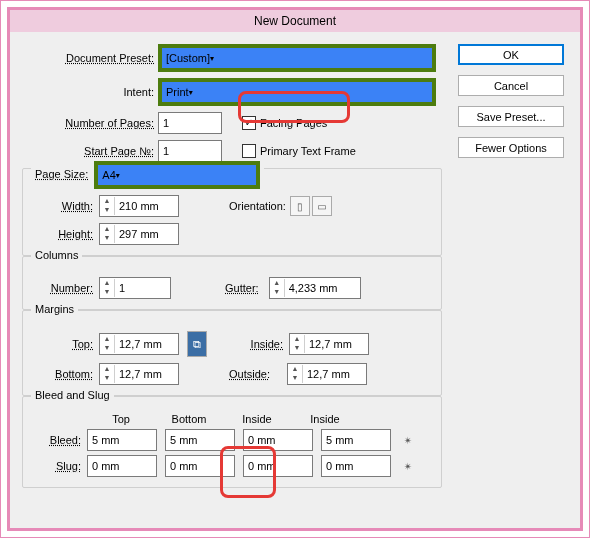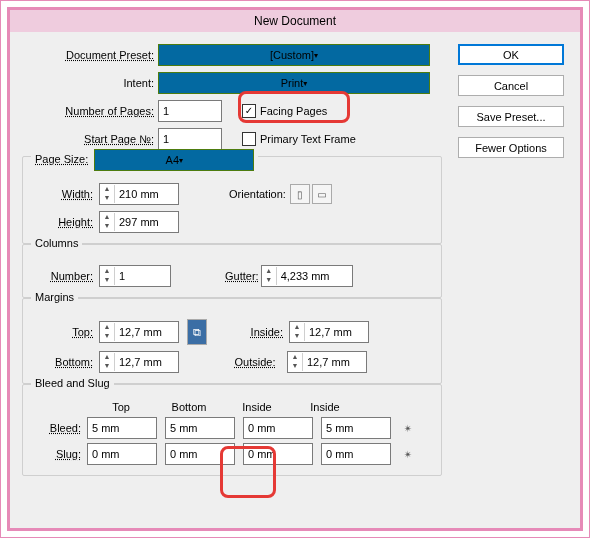--- a/index.html
+++ b/index.html
@@ -7,21 +7,21 @@
 .outer{position:absolute;inset:6px;border:3px solid #e68ab8}
 .titlebar{height:32px;background:#efccde;line-height:22px;text-align:center;font-size:12px}
 .content{position:absolute;top:22px;left:0;right:0;bottom:0;background:#efefef}
 .rightcol{position:absolute;right:16px;top:12px;width:106px}
 .btn{display:block;width:100%;height:21px;margin-bottom:10px;background:#fff;border:1px solid #adadad;font-size:11px;cursor:pointer}
 .btn.primary{border:2px solid #0078d7}
 .leftcol{position:absolute;left:12px;top:12px;width:420px}
 .row{display:flex;align-items:center;margin-bottom:6px}
 .lbl{width:132px;text-align:right;padding-right:4px}
 .lbl-short{width:60px;text-align:right;padding-right:6px}
-.sel{height:20px;border:1px solid #4d7c0f;background:#0369a1;display:flex;align-items:center;justify-content:center;padding:0 4px}
+.sel{height:20px;border:4px solid #4d7c0f;background:#3b82f6;display:flex;align-items:center;justify-content:flex-start;padding:0 4px}
 .sel .arrow{font-size:8px}
 .num{height:20px;border:1px solid #7a7a7a;background:#fff;display:flex;align-items:center}
 .num .spin{width:14px;display:flex;flex-direction:column;border-right:1px solid #cfcfcf}
 .num .spin span{height:9px;line-height:8px;text-align:center;font-size:7px;color:#555}
 .num .val{padding:0 4px}
 .txt{height:20px;border:1px solid #7a7a7a;background:#fff;display:flex;align-items:center;padding:0 4px}
 .chk{display:flex;align-items:center;gap:4px}
 .chk .box{width:12px;height:12px;border:1px solid #333;background:#fff;display:flex;align-items:center;justify-content:center;font-size:10px;line-height:10px}
 .grp{border:1px solid #cfcfcf;border-radius:2px;position:relative;padding:20px 10px 10px 10px}
 .grp .legend{position:absolute;top:-8px;left:8px;background:#efefef;padding:0 4px;font-size:11px}
@@ -132,21 +132,21 @@
         <div class="row" style="margin-bottom:0">
           <div class="lbl-short"><span class="und">Number:</span></div>
           <div class="num" style="width:70px">
             <div class="spin">
                   <span>▲</span>
                   <span>▼</span>
                 </div>
                 <div class="val">1</div>
           </div>
           <div style="width:54px"></div>
-          <div style="text-align:left;padding-right:2px"><span class="und">Gutter:</span></div>
+          <div style="text-align:left;padding-right:10px"><span class="und">Gutter:</span></div>
           <div class="num" style="width:90px">
             <div class="spin">
                   <span>▲</span>
                   <span>▼</span>
                 </div>
                 <div class="val">4,233 mm</div>
           </div>
         </div>
       </div>
 
@@ -176,21 +176,21 @@
         <div class="row" style="margin-bottom:0">
           <div class="lbl-short"><span class="und">Bottom:</span></div>
           <div class="num" style="width:78px">
             <div class="spin">
                   <span>▲</span>
                   <span>▼</span>
                 </div>
                 <div class="val">12,7 mm</div>
           </div>
           <div style="width:50px"></div>
-          <div style="width:52px;text-align:center;padding-right:6px"><span class="und">Outside:</span></div>
+          <div style="width:52px;text-align:left;padding-right:6px"><span class="und">Outside:</span></div>
           <div class="num" style="width:78px">
             <div class="spin">
                   <span>▲</span>
                   <span>▼</span>
                 </div>
                 <div class="val">12,7 mm</div>
           </div>
         </div>
       </div>
 

